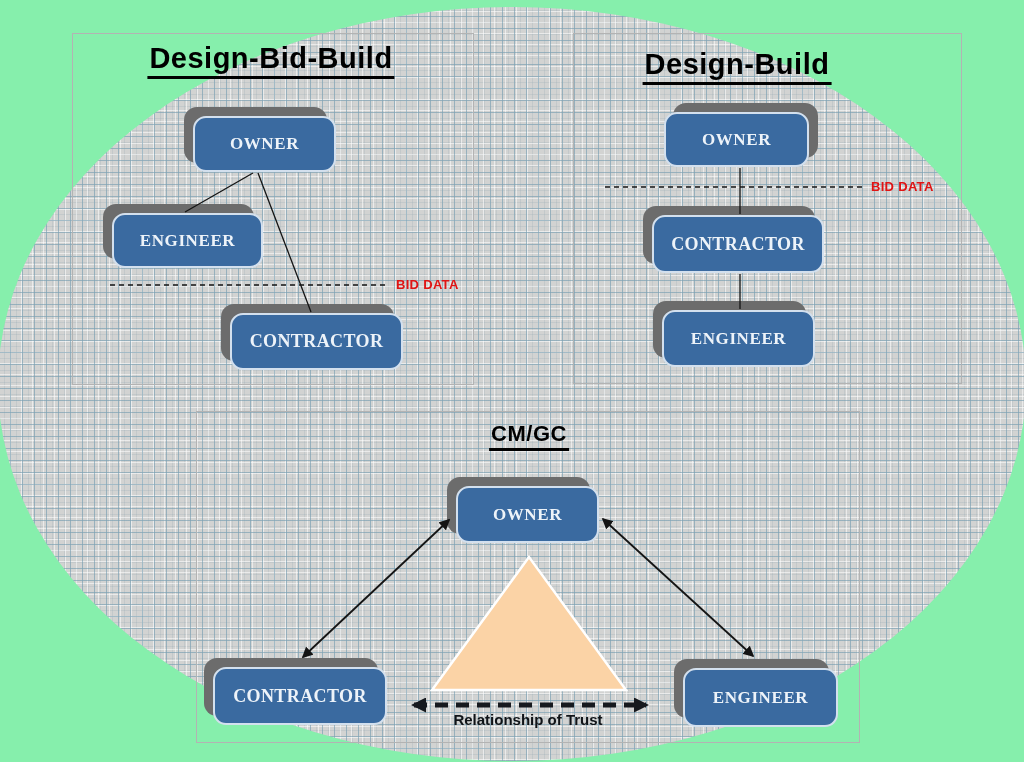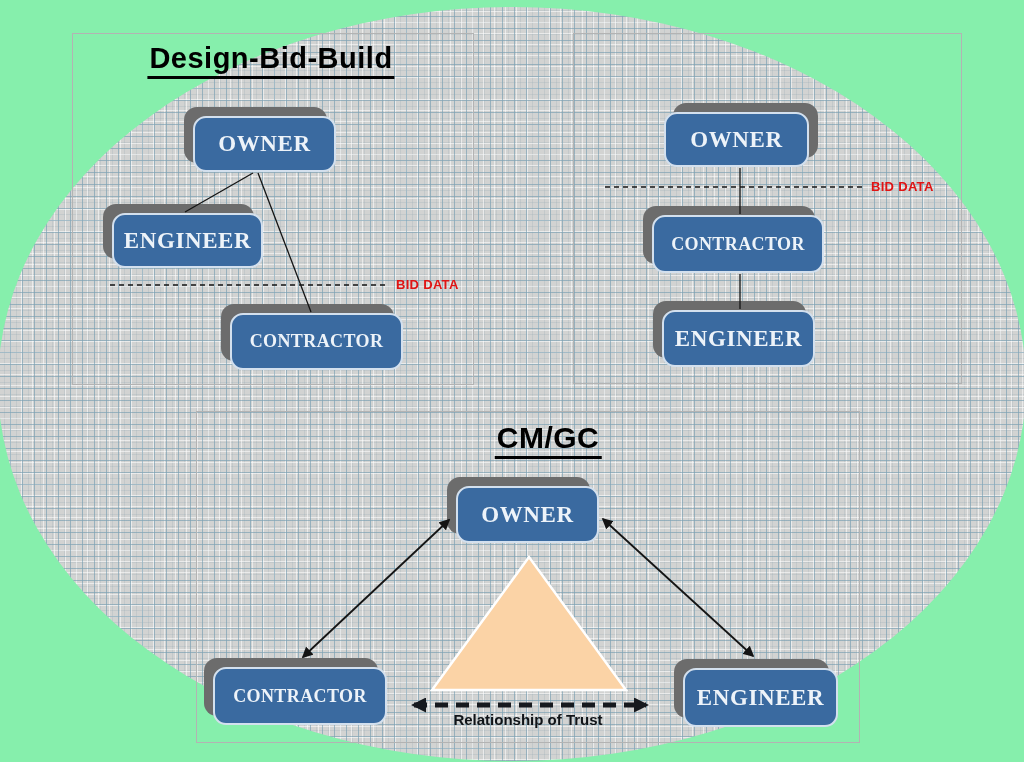--- a/index.html
+++ b/index.html
@@ -30,30 +30,30 @@
   #panel-cm{left:196px;top:411px;width:662px;height:330px;}
 
   .panel-title{
     position:absolute;transform:translateX(-50%);
     font-weight:bold;color:var(--title);
     border-bottom:3px solid var(--title);padding:0 2px 1px 2px;
     white-space:nowrap;letter-spacing:.5px;
   }
   #title-dbb{left:271px;top:42px;font-size:29px;}
   #title-db{left:737px;top:48px;font-size:29px;}
-  #title-cm{left:548px;top:421px;font-size:30px;}
+  #title-cm{left:529px;top:421px;font-size:22px;}
 
   .node{
     position:absolute;display:flex;align-items:center;justify-content:center;
     background:var(--box-fill);
     border:2px solid var(--box-border);border-radius:13px;
     box-shadow:-9px -9px 0 0 var(--shadow);
     color:var(--box-text);
     font-family:"Liberation Serif",serif;font-weight:bold;
-    font-size:23px;letter-spacing:.6px;white-space:nowrap;
+    font-size:17px;letter-spacing:.6px;white-space:nowrap;
     box-sizing:border-box;
   }
   .node.shadow-right{box-shadow:9px -9px 0 0 var(--shadow);}
   .node.small{font-size:18px;letter-spacing:.4px;}
 
   #dbb-owner{left:193px;top:116px;width:143px;height:56px;}
   #dbb-engineer{left:112px;top:213px;width:151px;height:55px;}
   #dbb-contractor{left:230px;top:313px;width:173px;height:57px;}
 
   #db-owner{left:664px;top:112px;width:145px;height:55px;}
@@ -91,20 +91,21 @@
 
 <div id="slide">
 
   <div id="ellipse"></div>
 
   <div class="panel" id="panel-dbb"></div>
   <div class="panel" id="panel-db"></div>
   <div class="panel" id="panel-cm"></div>
 
   <div class="panel-title" id="title-dbb">Design-Bid-Build</div>
+  <div class="panel-title" id="title-db">Design-Build</div>
   <div class="panel-title" id="title-cm">CM/GC</div>
 
   <div class="node" id="dbb-owner">OWNER</div>
   <div class="node" id="dbb-engineer">ENGINEER</div>
   <div class="node small" id="dbb-contractor">CONTRACTOR</div>
 
   <div class="node shadow-right" id="db-owner">OWNER</div>
   <div class="node small" id="db-contractor">CONTRACTOR</div>
   <div class="node" id="db-engineer">ENGINEER</div>
 

